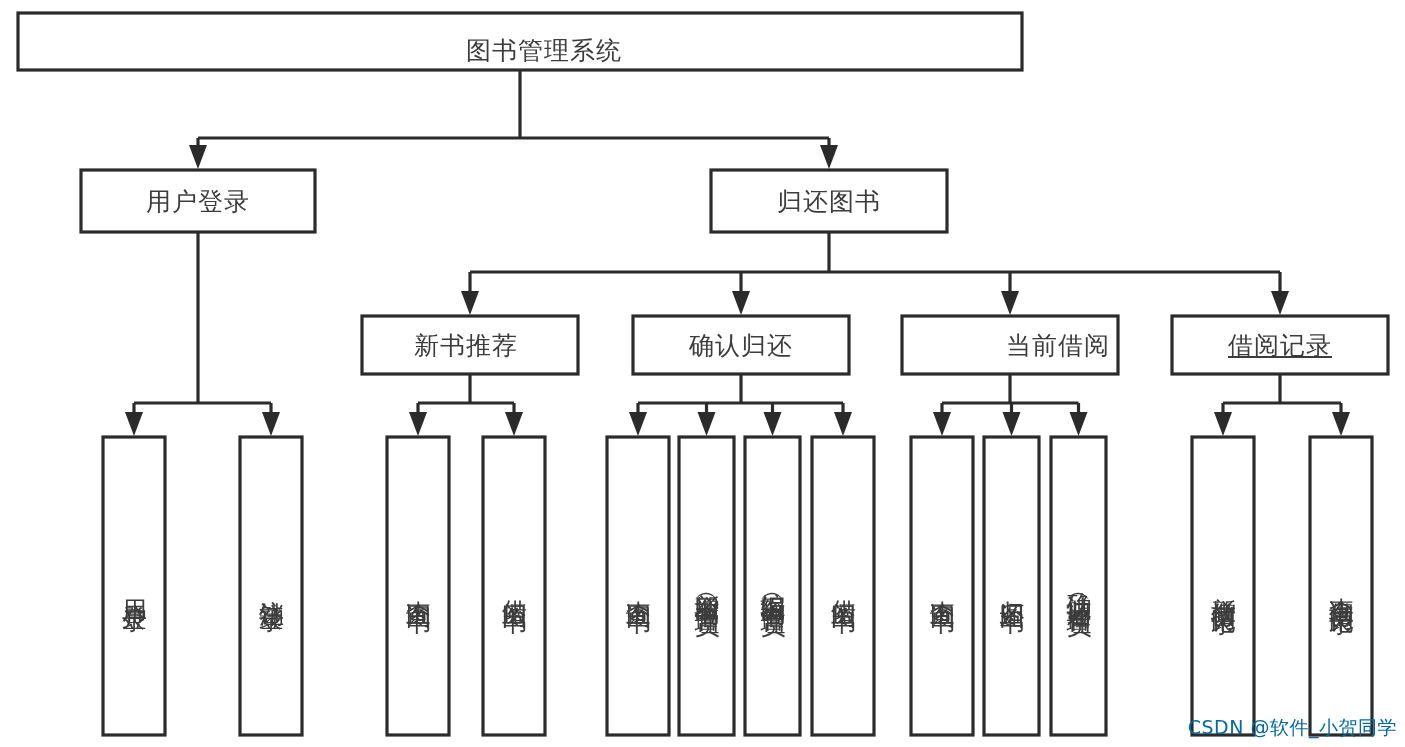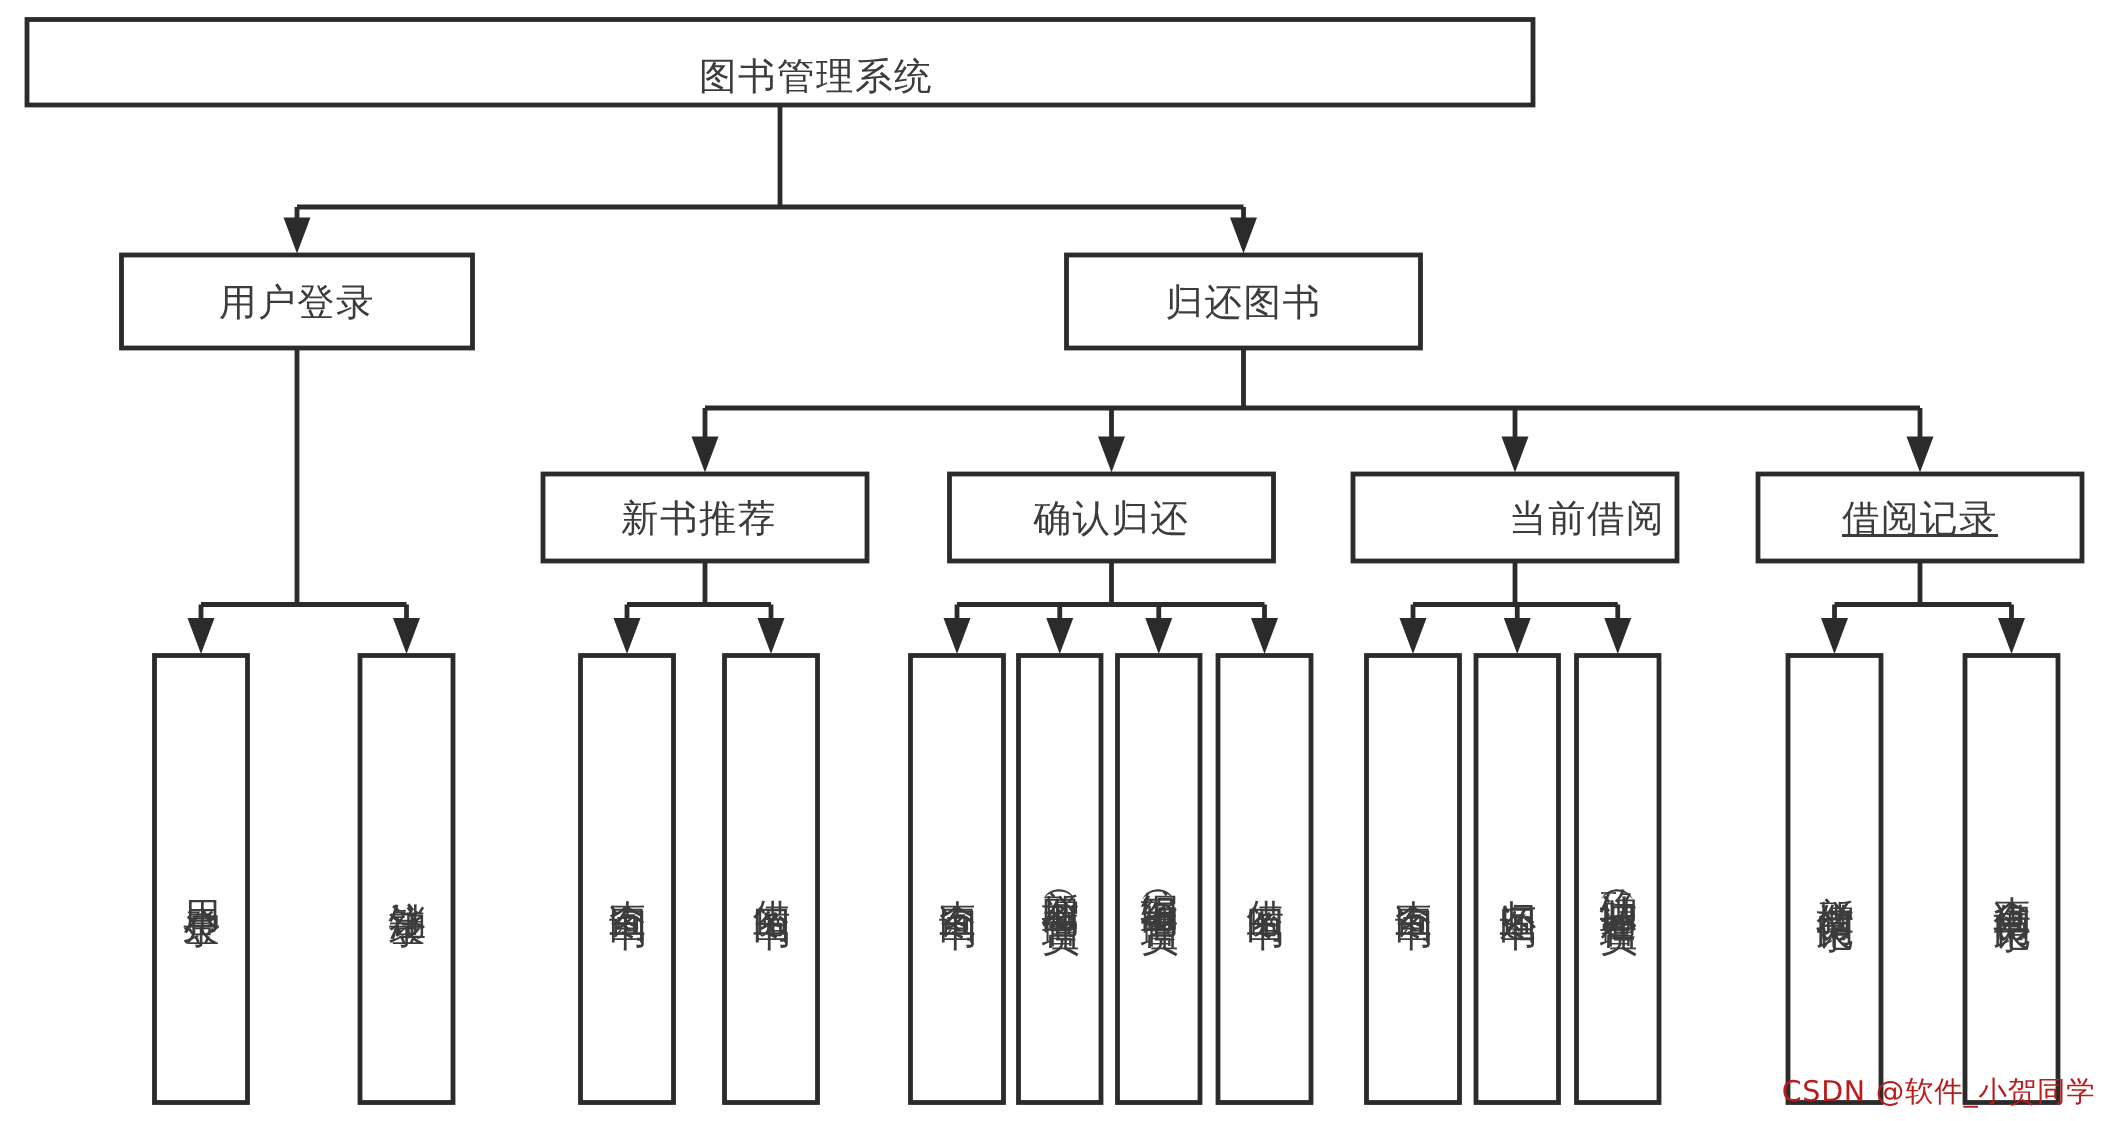--- a/index.html
+++ b/index.html
@@ -29,21 +29,21 @@
   .node-label.vert{
     writing-mode:vertical-rl;
     text-orientation:upright;
     font-size:25px;
     line-height:1.12;
     letter-spacing:3px;
   }
   .hit{position:absolute;cursor:pointer;background:transparent;}
   .watermark{
     position:absolute;right:8px;bottom:6px;
-    color:#b91c1c;font-size:19px;
+    color:#0369a1;font-size:19px;
     font-family:"DejaVu Sans","Liberation Sans",sans-serif;
     letter-spacing:0.5px;white-space:nowrap;
     user-select:none;
   }
 </style>
 </head>
 <body>
 
 <div id="stage">
 

